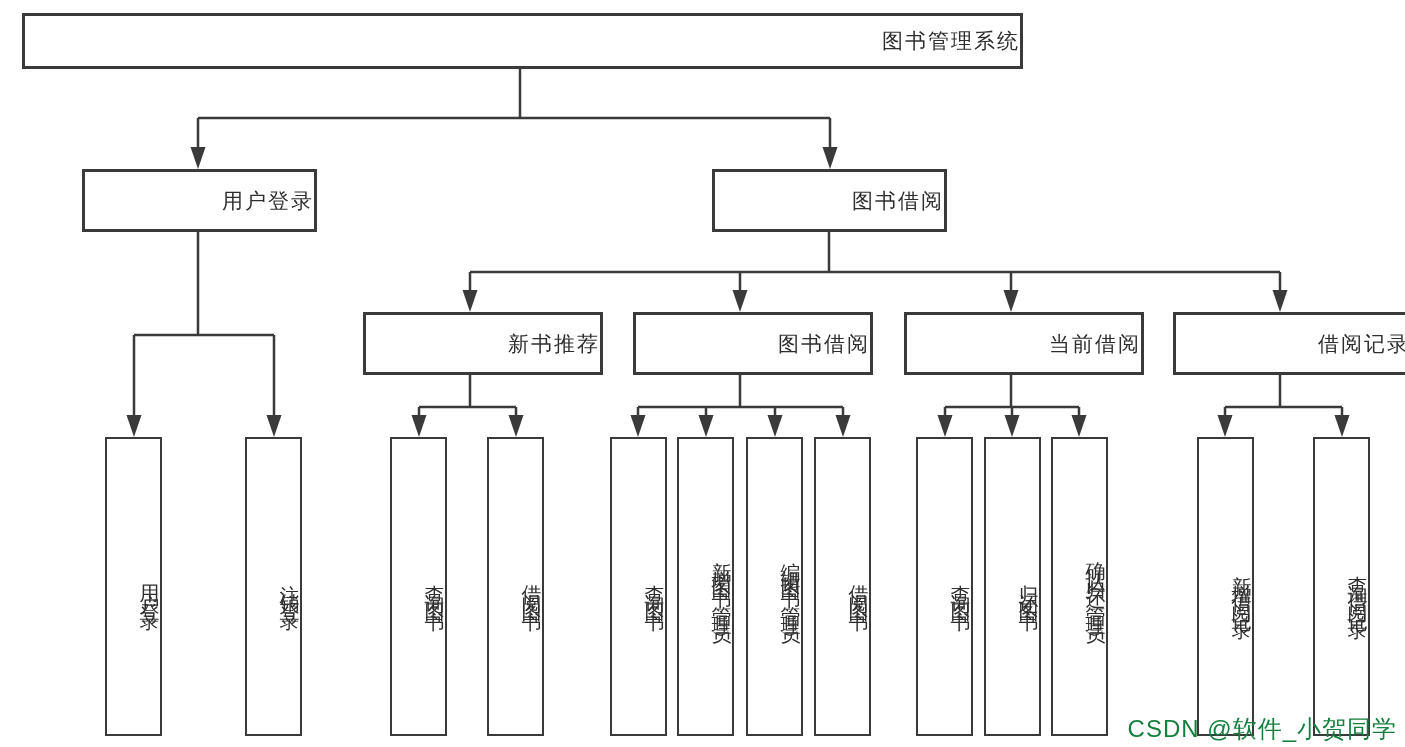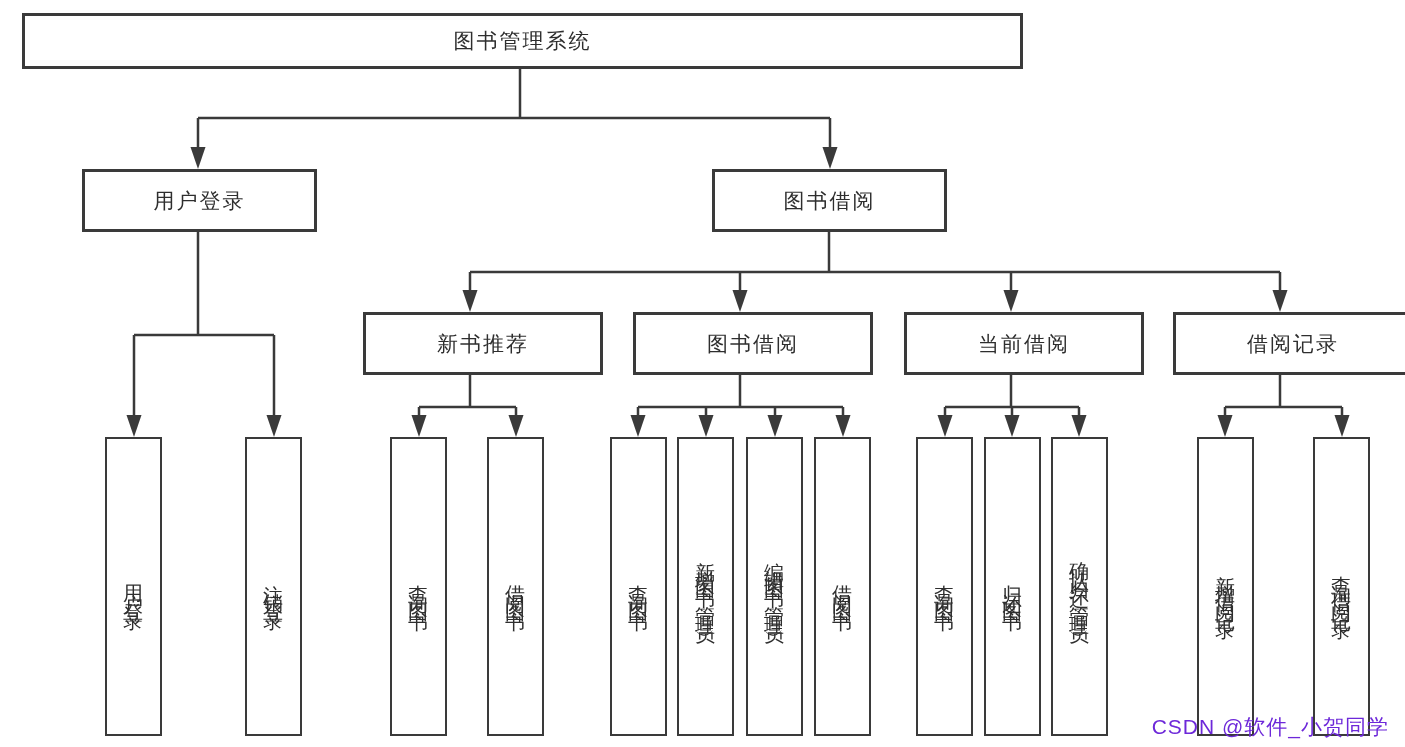--- a/index.html
+++ b/index.html
@@ -26,21 +26,21 @@
     z-index: 1;
   }
   .node {
     position: absolute;
     box-sizing: border-box;
     background: #ffffff;
     border: 3px solid #3a3a3a;
     color: #2e2e2e;
     display: flex;
     align-items: center;
-    justify-content: center;
+    justify-content: flex-end;
     z-index: 2;
   }
   .h-node {
     font-size: 21px;
     letter-spacing: 2px;
     font-weight: 500;
   }
   .lvl1 { left: 22px; top: 13px; width: 1001px; height: 56px; }
   .lvl2 { top: 169px; width: 235px; height: 63px; }
   .lvl3 { top: 312px; width: 240px; height: 63px; }
@@ -54,23 +54,23 @@
     writing-mode: vertical-rl;
     text-orientation: mixed;
     font-size: 20px;
     line-height: 1;
     letter-spacing: 9px;
     white-space: nowrap;
   }
   .watermark {
     position: absolute;
     top: 713px;
-    right: 16px;
-    font-size: 21px;
-    color: #6d28d9;
+    right: 8px;
+    font-size: 24px;
+    color: #15803d;
     letter-spacing: 1px;
     z-index: 3;
   }
 </style>
 </head>
 <body>
 
 <div class="stage">
 
   <svg class="wires" width="1405" height="747" viewBox="0 0 1405 747">

